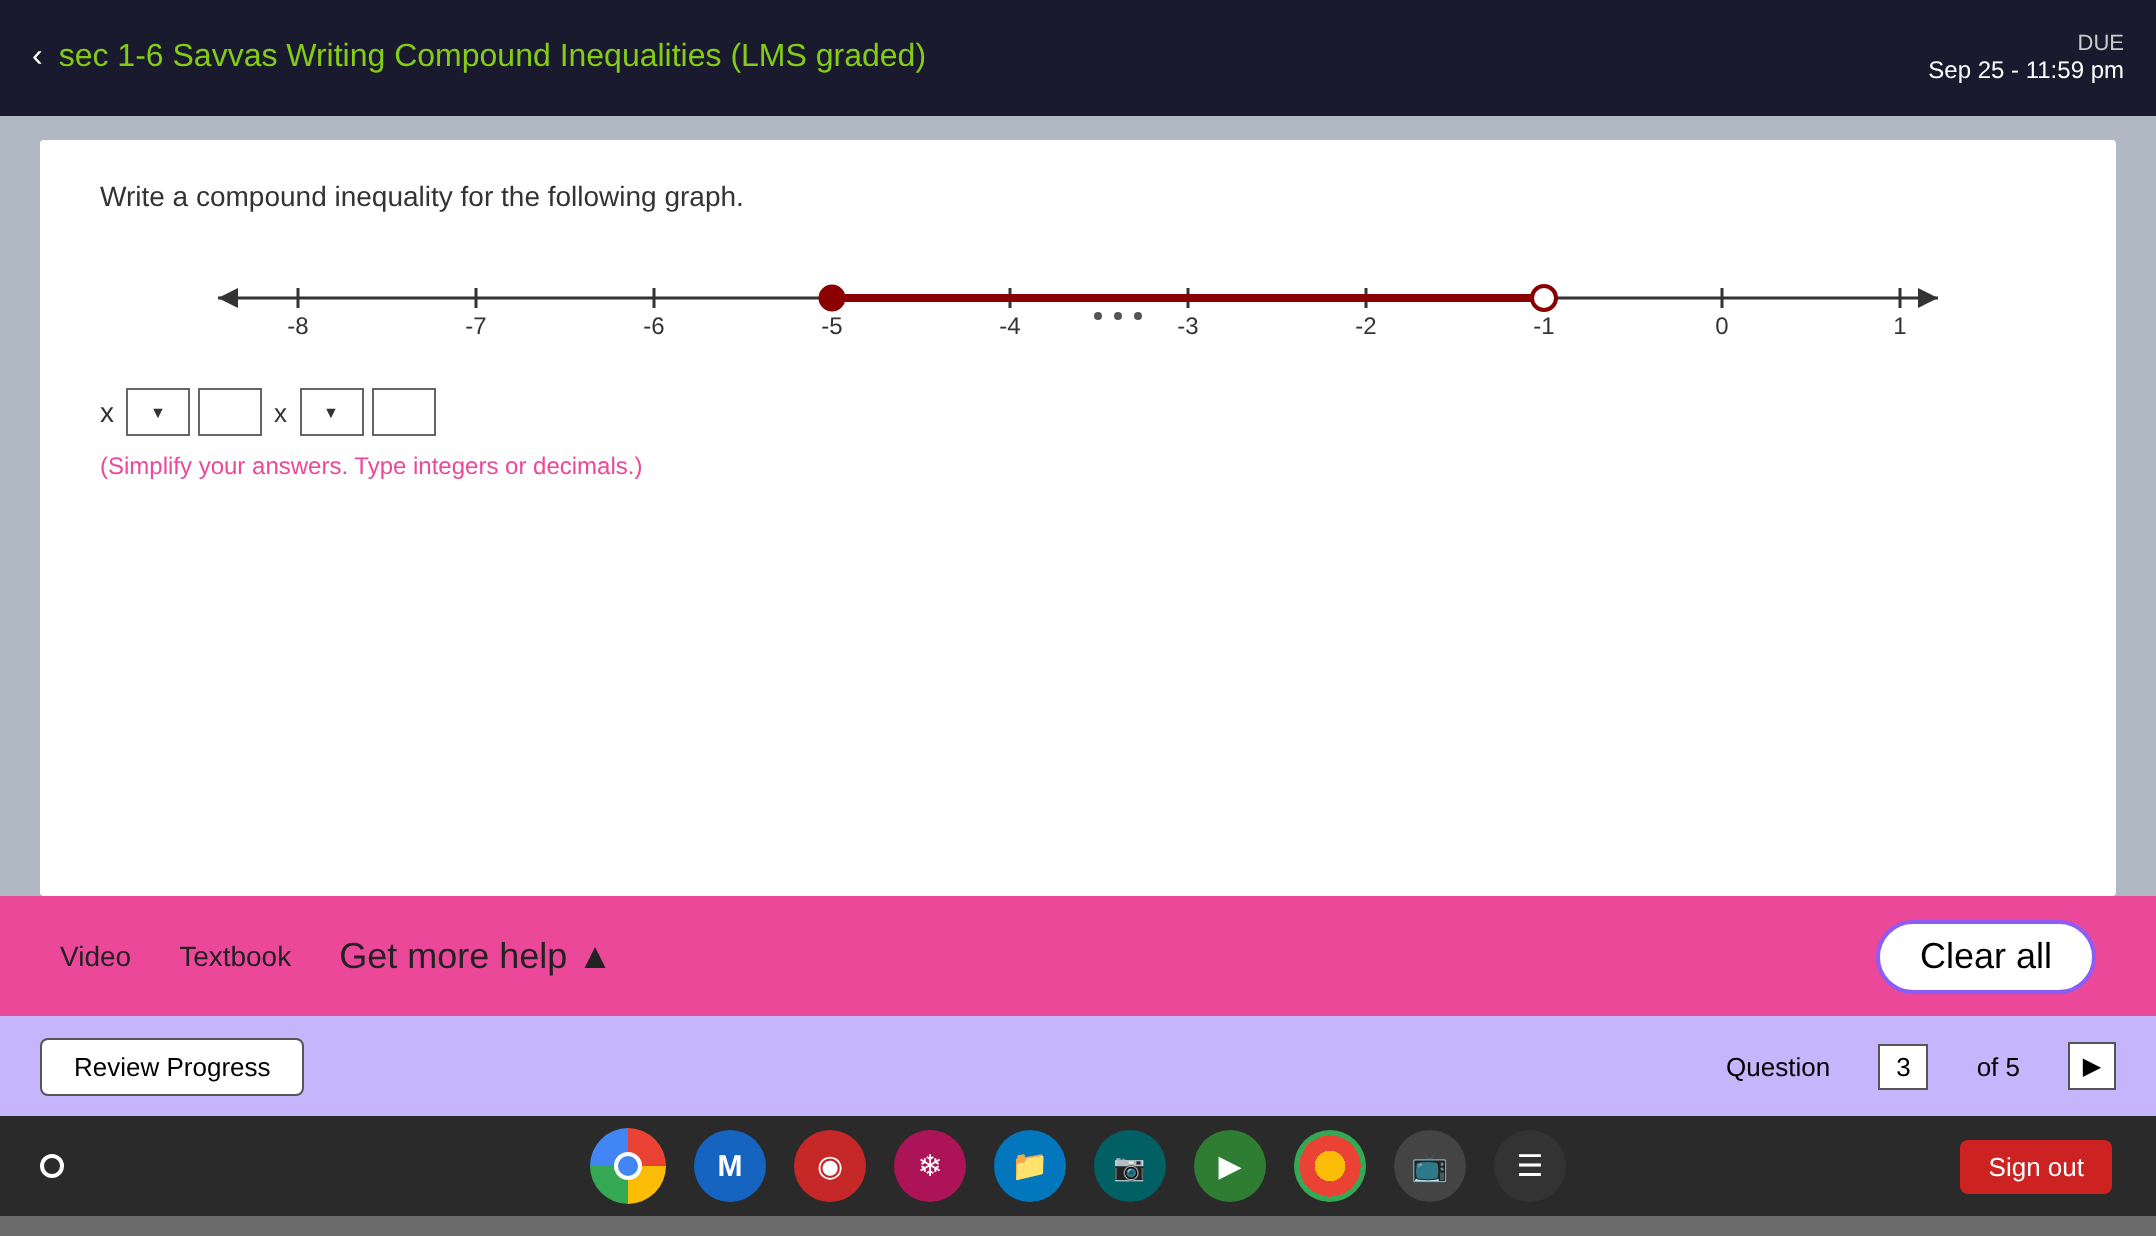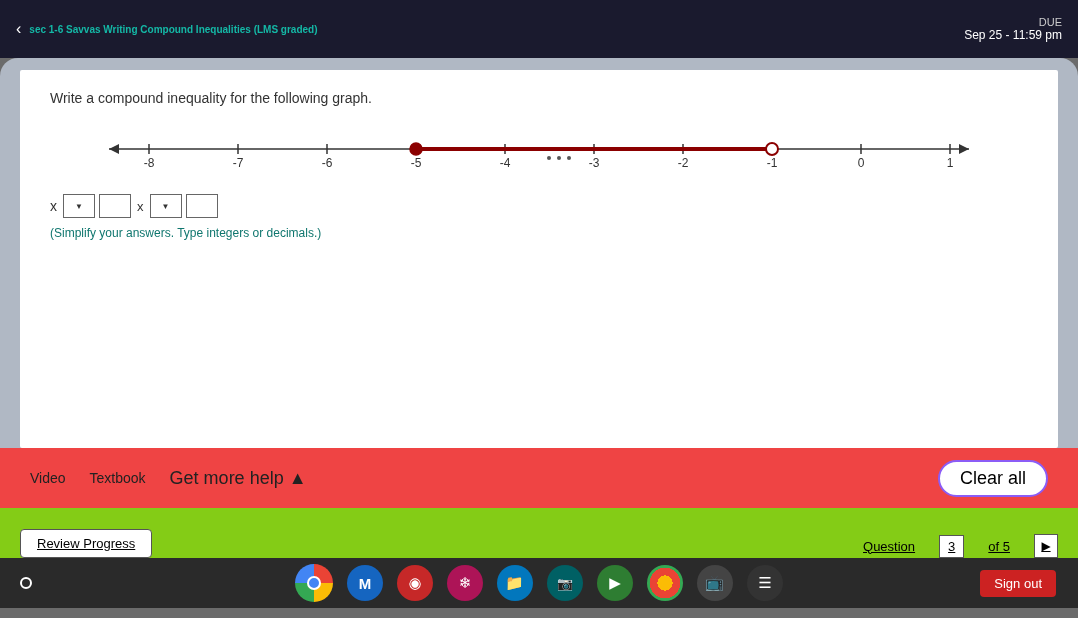--- a/index.html
+++ b/index.html
@@ -25,23 +25,23 @@
     .top-header-left {
       display: flex;
       flex-direction: column;
       color: #fff;
     }
     .top-header-left .course-name {
       font-size: 11px;
       color: #ccc;
     }
     .top-header-left .assignment-title {
-      font-size: 10px;
-      font-weight: bold;
-      color: #14b8a6;
+      font-size: 16px;
+      font-weight: normal;
+      color: #84cc16;
     }
     .back-arrow {
       color: #fff;
       font-size: 16px;
       margin-right: 8px;
       cursor: pointer;
     }
     .due-info {
       text-align: right;
       color: #fff;
@@ -52,21 +52,20 @@
       color: #ccc;
     }
 
     
     .main-area {
       background: #b0b8c4;
       height: 450px;
       display: flex;
       flex-direction: column;
       padding: 0;
-      border-radius: 18px;
     }
 
     
     .content-box {
       background: #fff;
       margin: 12px 20px 0 20px;
       padding: 20px 30px 30px 30px;
       flex: 1;
       border-radius: 2px;
     }
@@ -133,27 +132,27 @@
       padding: 0 2px;
     }
     .middle-x {
       font-size: 13px;
       color: #333;
       margin: 0 2px;
     }
 
     .simplify-note {
       font-size: 12px;
-      color: #0f766e;
+      color: #ec4899;
       margin-top: 2px;
     }
 
     
     .bottom-tools {
-      background: #ef4444;
+      background: #ec4899;
       height: 60px;
       display: flex;
       align-items: center;
       padding: 0 30px;
       justify-content: space-between;
     }
     .tools-left {
       display: flex;
       gap: 24px;
       align-items: center;
@@ -174,27 +173,26 @@
       border: 2px solid #8b5cf6;
       border-radius: 20px;
       padding: 6px 20px;
       font-size: 18px;
       cursor: pointer;
       font-weight: 500;
     }
 
     
     .footer-bar {
-      background: #84cc16;
+      background: #c4b5fd;
       height: 50px;
       display: flex;
-      align-items: flex-end;
+      align-items: center;
       justify-content: space-between;
       padding: 0 20px;
-      text-decoration: underline;
     }
     .review-progress-btn {
       border: 1px solid #555;
       background: #fff;
       border-radius: 4px;
       padding: 6px 16px;
       font-size: 13px;
       cursor: pointer;
     }
     .question-info {

